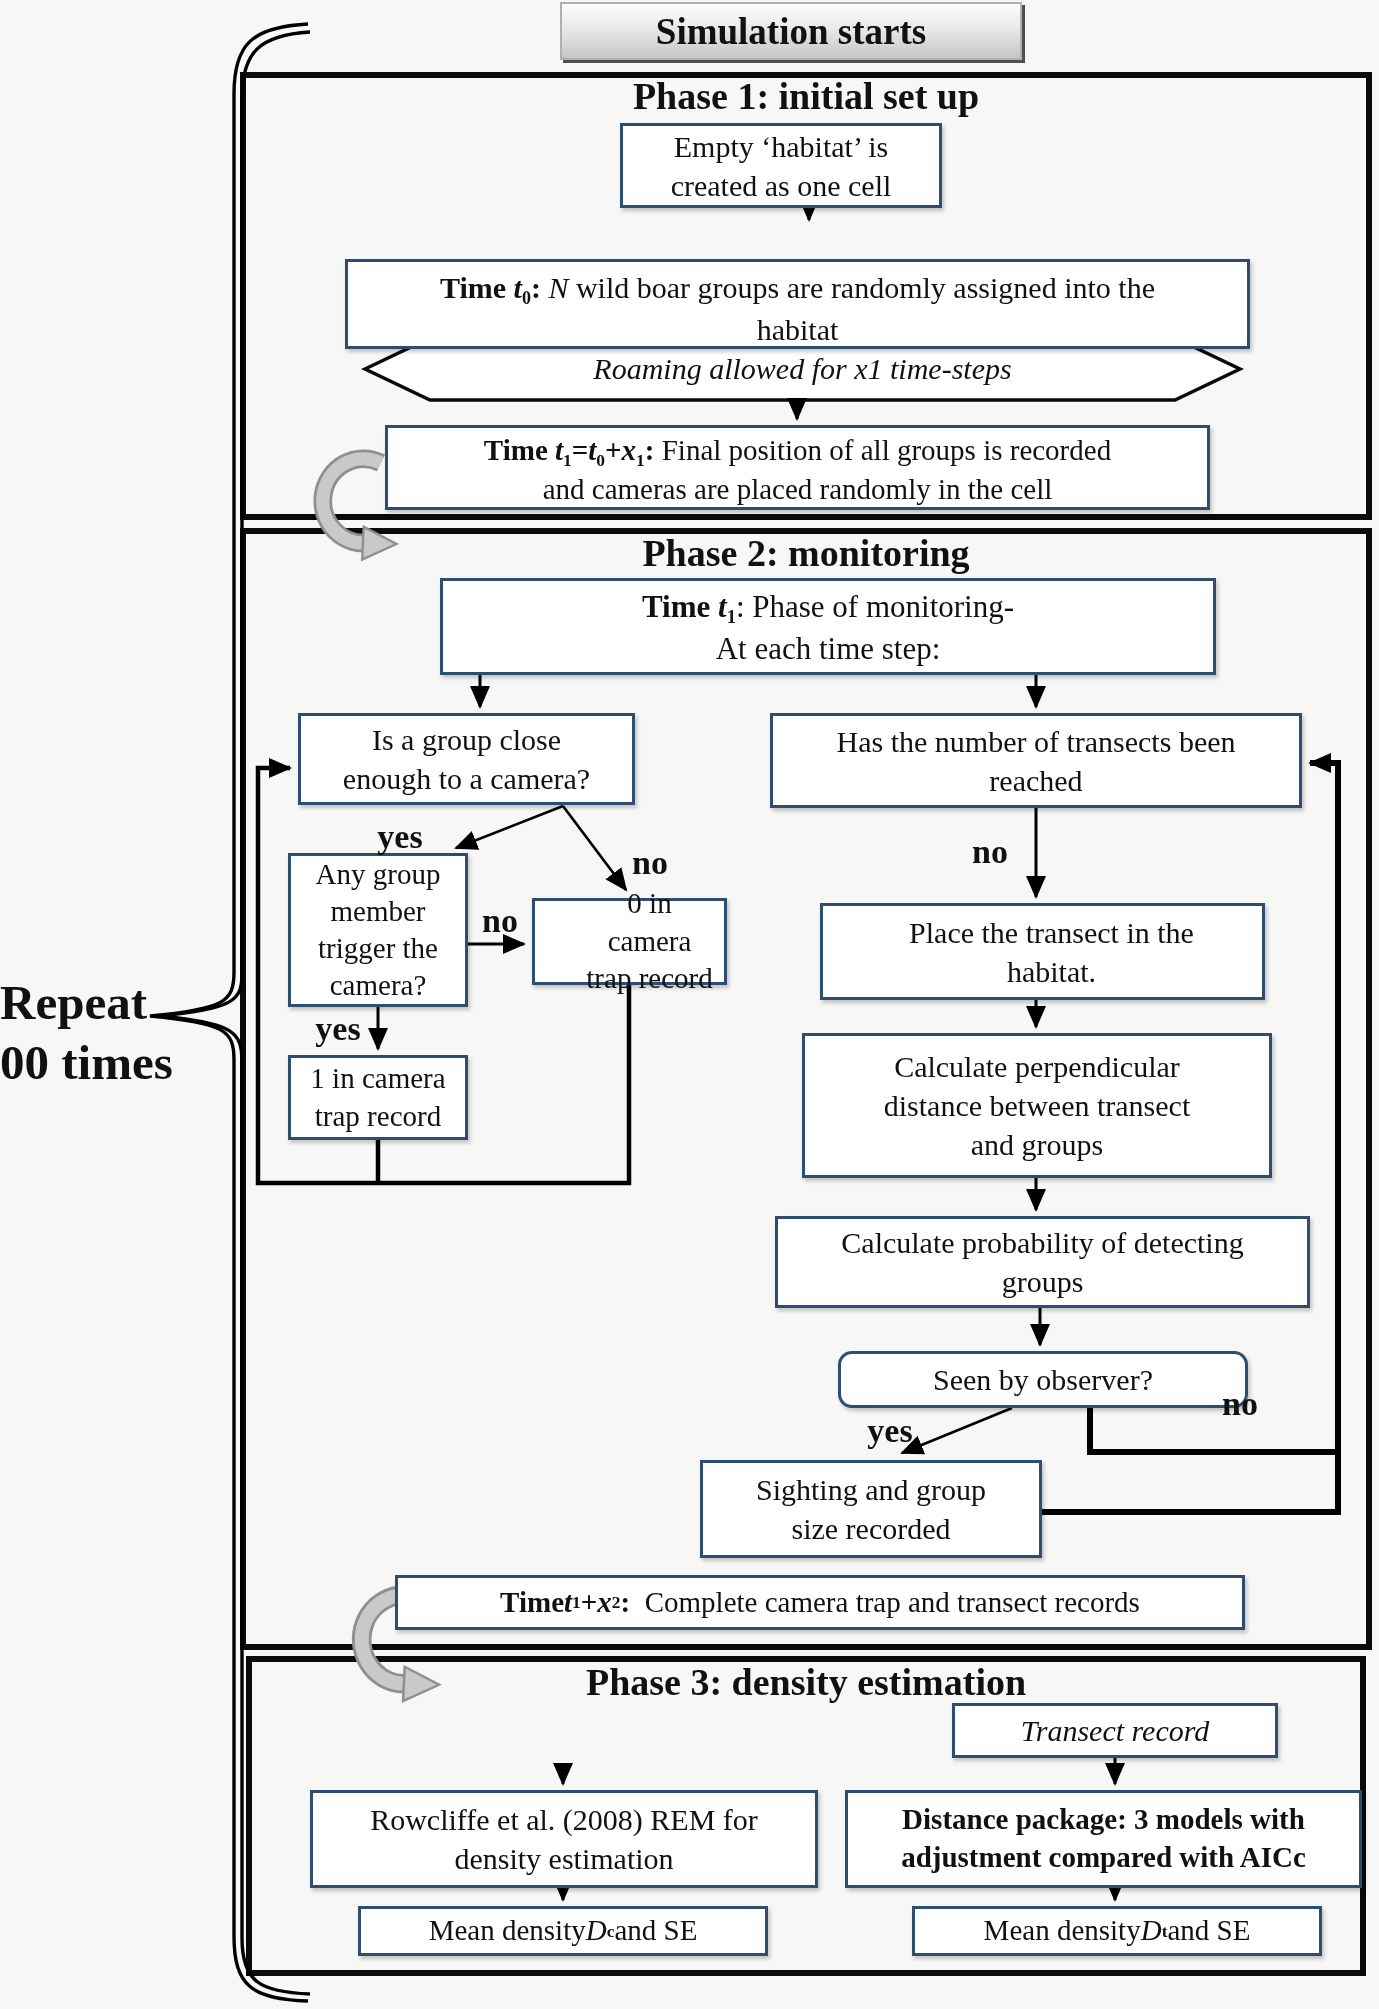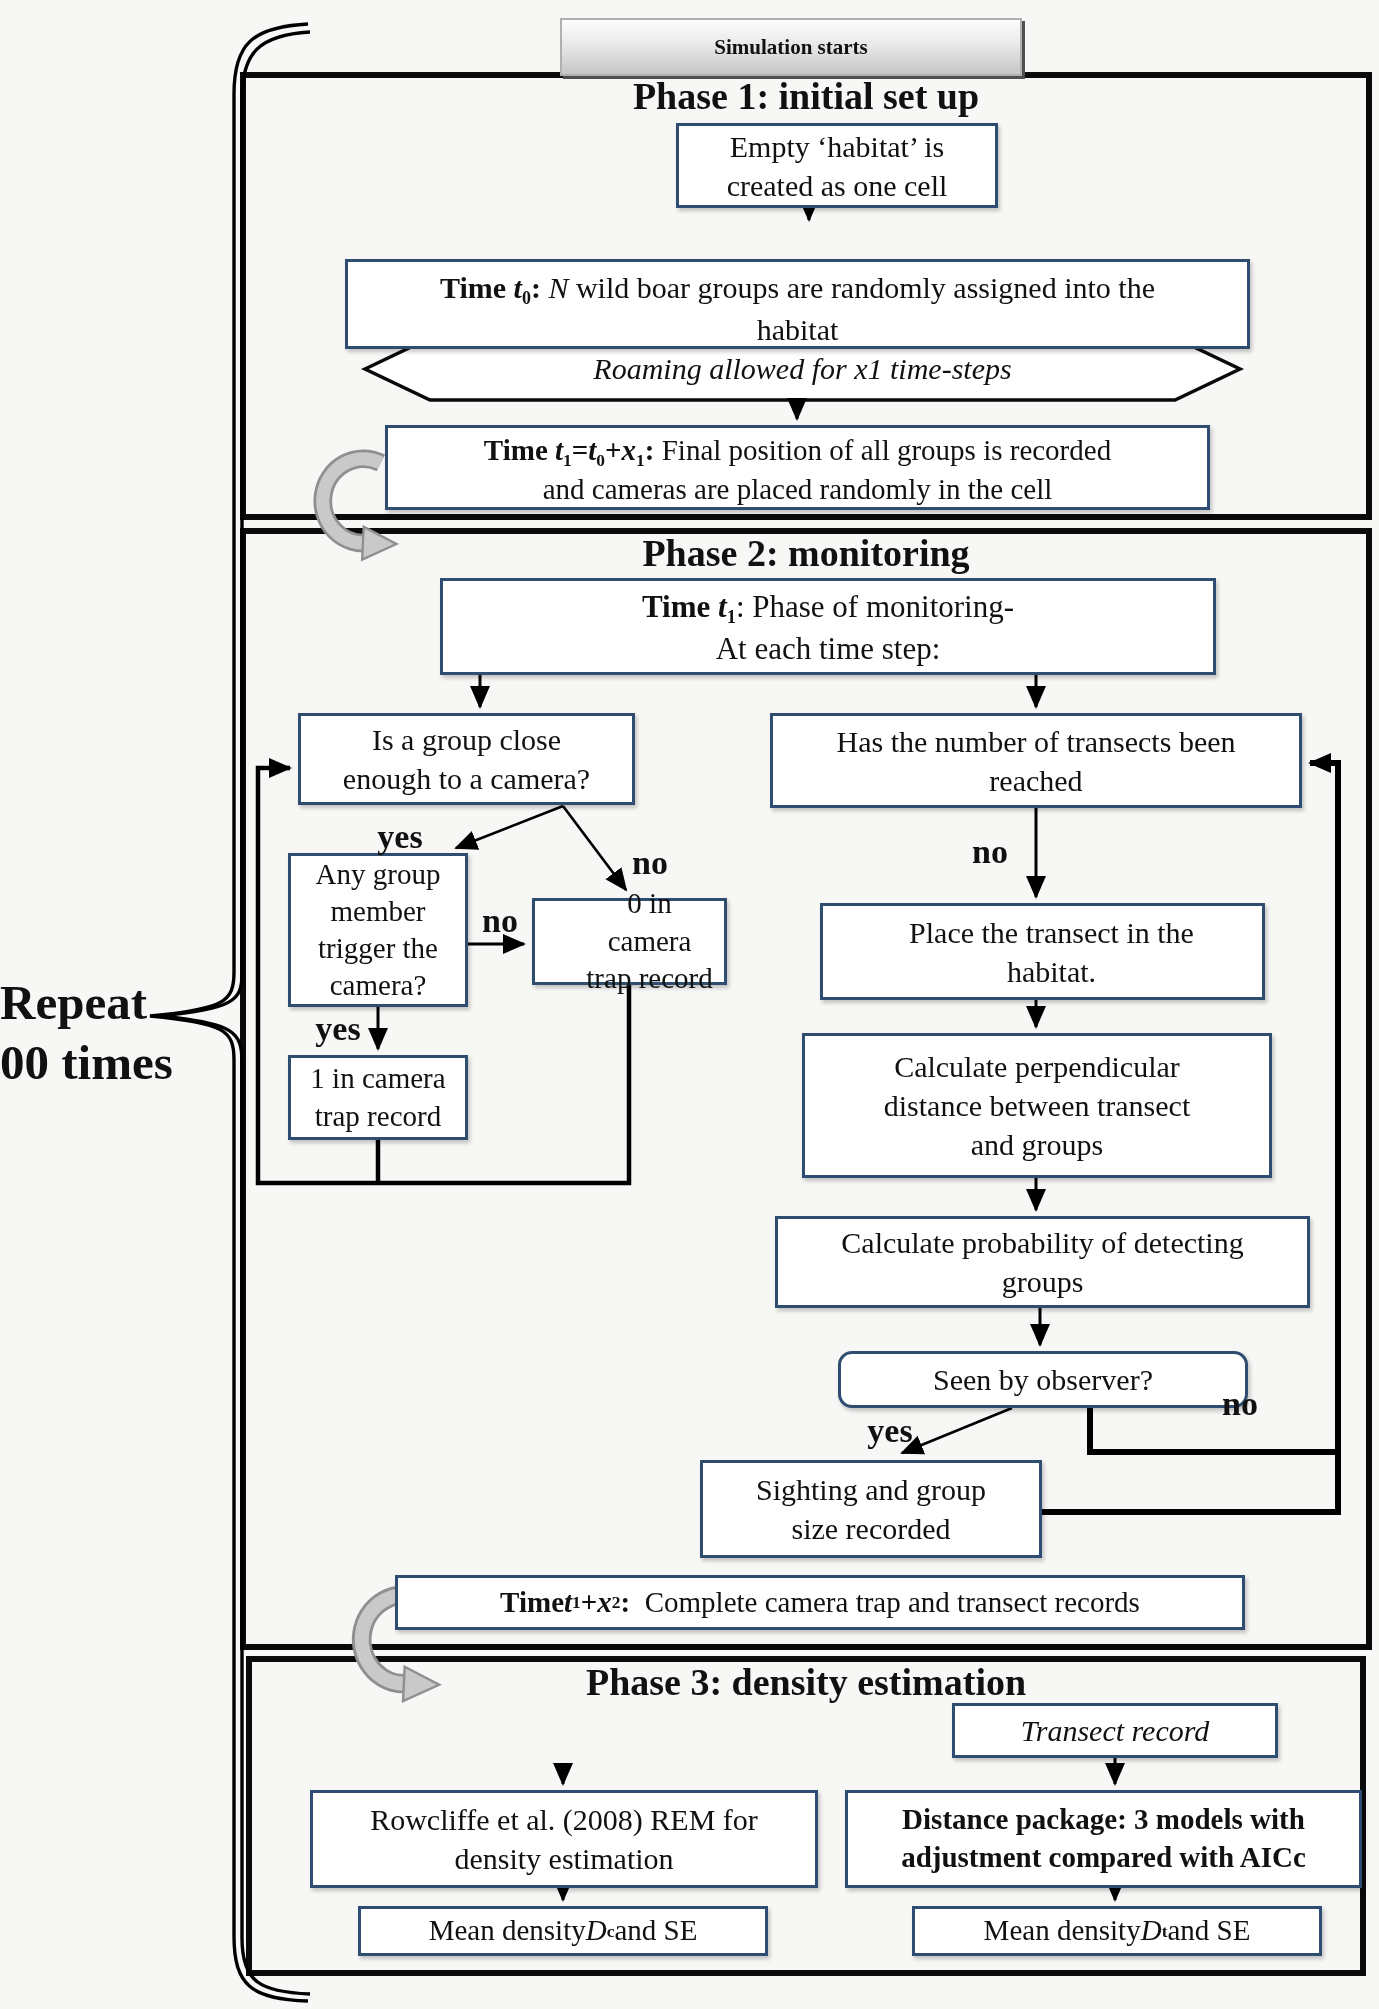--- a/index.html
+++ b/index.html
@@ -21,25 +21,24 @@
   }
   .hexlabel{
     position:absolute;z-index:2;display:flex;align-items:center;justify-content:center;
     text-align:center;font-size:30px;font-style:italic;
   }
   .lbl{position:absolute;z-index:3;font-weight:bold;font-size:34px;transform:translateX(-50%);white-space:nowrap;}
   .repeat-txt{position:absolute;z-index:3;font-weight:bold;font-size:49px;white-space:nowrap;line-height:1;}
   .startbtn{
     position:absolute;z-index:3;box-sizing:border-box;
     display:flex;align-items:center;justify-content:center;
-    font-weight:bold;font-size:21px;
+    font-weight:bold;font-size:37px;
     background:linear-gradient(180deg,#fdfdfd 0%,#e9e9e9 45%,#c6c6c6 100%);
     border:2px solid #b0b0b0;
     box-shadow:3px 3px 0 #4f4f4f;
-    margin-top:16px;
   }
   .b{font-weight:bold;}
   .i{font-style:italic;}
   .sub{font-size:0.6em;vertical-align:-0.32em;}
   .fs29{font-size:29px;}
   .fs31{font-size:31px;}
 </style>
 </head>
 <body>
 
@@ -109,21 +108,21 @@
       <span>Simulation starts</span>
     </div>
 
   <div class="repeat-txt" style="left:0px;top:978px;">Repeat</div>
   <div class="repeat-txt" style="left:0px;top:1038px;">00 times</div>
 
   <div class="ptitle" style="left:240px;top:74px;width:1132px;">Phase 1: initial set up</div>
   <div class="ptitle" style="left:240px;top:531px;width:1132px;">Phase 2: monitoring</div>
   <div class="ptitle" style="left:246px;top:1660px;width:1120px;">Phase 3: density estimation</div>
 
-  <div class="box" style="left:676px;top:123px;width:322px;height:85px;">Empty ‘habitat’ is<br>created as one cell</div>
+  <div class="box" style="left:620px;top:123px;width:322px;height:85px;">Empty ‘habitat’ is<br>created as one cell</div>
   <div class="box" style="left:345px;top:227px;width:905px;height:90px;display:block;padding-top:6px;margin-top:32px;"><span class="b">Time </span><span class="b i">t</span><span class="b sub">0</span><span class="b">: </span><span class="i">N</span><span> wild boar groups are randomly assigned into the</span><br><span>habitat</span></div>
   <div class="hexlabel" style="left:365px;top:338px;width:875px;height:62px;">
       <span class="i">Roaming allowed for x1 time-steps</span>
     </div>
   <div class="box fs29" style="left:385px;top:425px;width:825px;height:85px;display:block;padding-top:4px;"><span class="b">Time </span><span class="b i">t</span><span class="b sub">1</span><span class="b">=</span><span class="b i">t</span><span class="b sub">0</span><span class="b">+</span><span class="b i">x</span><span class="b sub">1</span><span class="b">: </span><span>Final position of all groups is recorded</span><br><span>and cameras are placed randomly in the cell</span></div>
 
   <div class="box fs31" style="left:440px;top:578px;width:776px;height:97px;display:block;padding-top:6px;"><span class="b">Time </span><span class="b i">t</span><span class="b sub">1</span><span>: Phase of monitoring-</span><br><span>At each time step:</span></div>
   <div class="box" style="left:298px;top:713px;width:337px;height:92px;">Is a group close<br>enough to a camera?</div>
   <div class="box" style="left:770px;top:713px;width:532px;height:95px;">Has the number of transects been<br>reached</div>
   <div class="box fs29" style="left:288px;top:853px;width:180px;height:154px;line-height:1.28;">Any group<br>member<br>trigger the<br>camera?</div>

